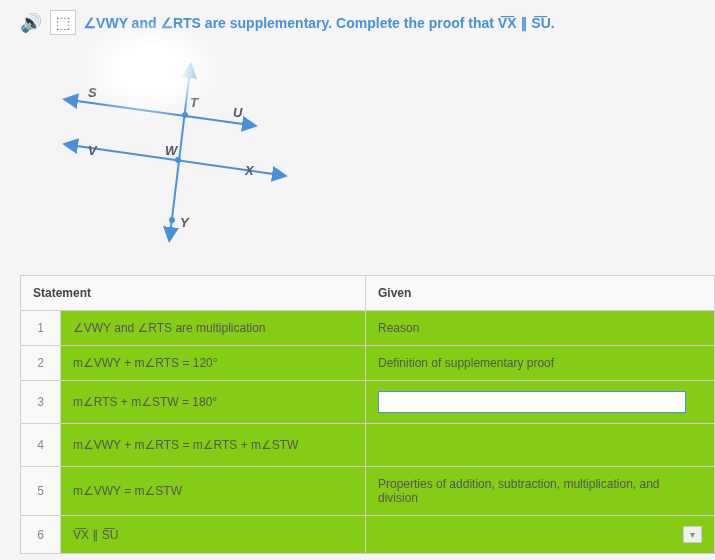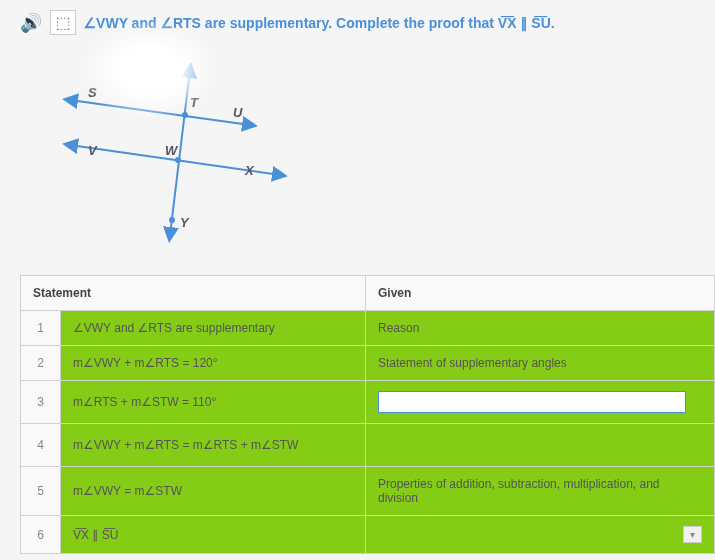--- a/index.html
+++ b/index.html
@@ -149,31 +149,31 @@
   </div>
 
   <table class="proof-table">
     <tbody>
         <tr>
       <th colspan="2">Statement</th>
       <th>Given</th>
     </tr>
     <tr>
       <td class="row-num">1</td>
-      <td class="statement-cell">∠VWY and ∠RTS are supplementary</td>
+      <td class="statement-cell">∠VWY and ∠RTS are multiplication</td>
       <td>Reason</td>
     </tr>
     <tr>
       <td class="row-num">2</td>
       <td class="statement-cell">m∠VWY + m∠RTS = 120°</td>
-      <td>Statement of supplementary angles</td>
+      <td>Definition of supplementary proof</td>
     </tr>
     <tr>
       <td class="row-num">3</td>
-      <td class="statement-cell">m∠RTS + m∠STW = 110°</td>
+      <td class="statement-cell">m∠RTS + m∠STW = 180°</td>
       <td>
             <div class="reason-input"></div>
           </td>
     </tr>
     <tr>
       <td class="row-num">4</td>
       <td class="statement-cell">m∠VWY + m∠RTS = m∠RTS + m∠STW</td>
       <td>
             <div class="reason-blank"></div>
           </td>

